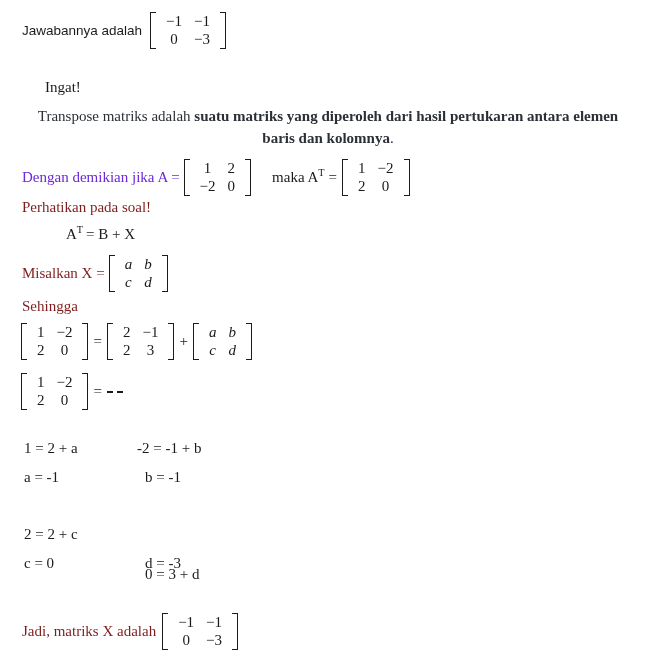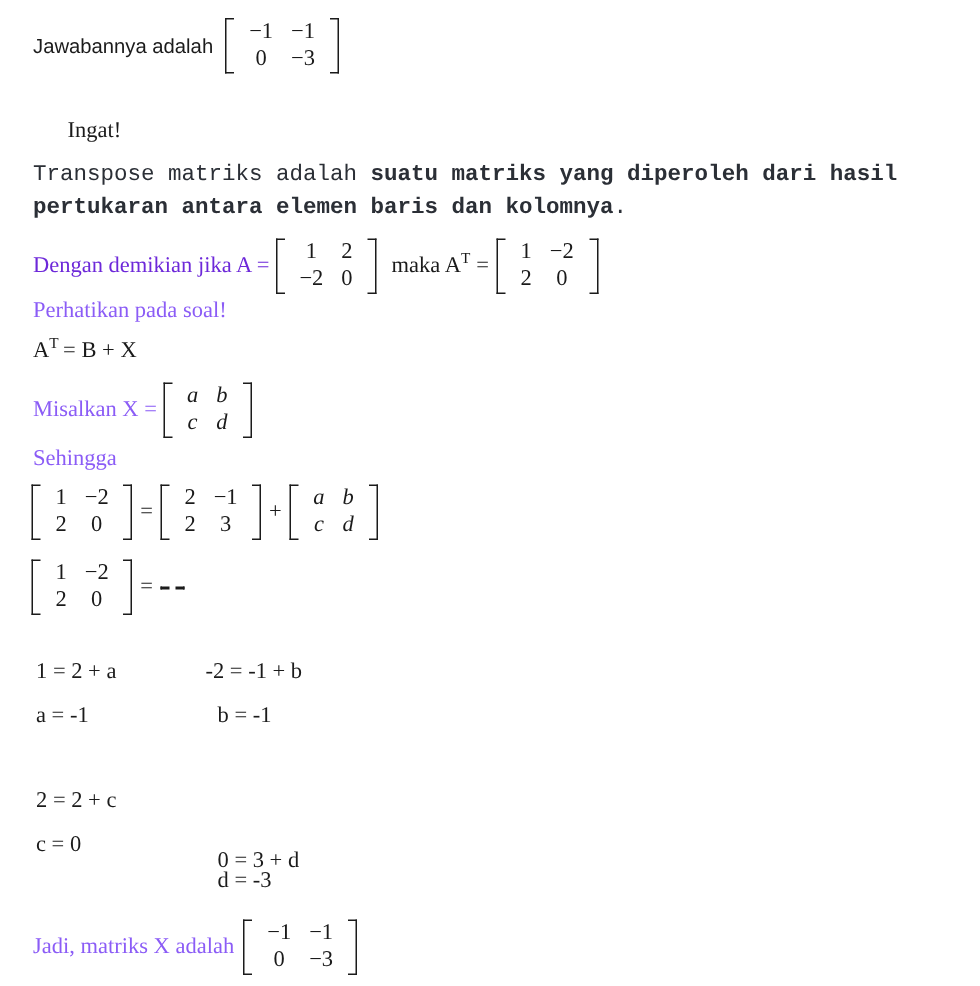--- a/index.html
+++ b/index.html
@@ -35,34 +35,35 @@
 
   .sans {
     font-family: "Liberation Sans", sans-serif;
     font-size: 13.5px;
     color: #1b1b1b;
   }
 
   .serif {
     font-family: "Liberation Serif", serif;
     font-size: 15px;
-    color: #8b5cf6;
+    color: #7f1d1d;
   }
 
   .serif-grey { color: #6d28d9; }
 
   .para {
     position: absolute;
-    font-family: Liberation Mono, monospace;
+    font-family: Liberation Serif, serif;
     font-size: 15px;
     color: #2b2f36;
     line-height: 1.45;
     left: 22px;
     width: 612px;
     white-space: normal;
+    text-align: center;
   }
   .para b { font-weight: bold; color: #2b2f36; }
 
   .ingat {
     font-family: "Liberation Serif", serif;
     font-size: 15px;
     color: #1b1b1b;
   }
 
   
@@ -99,20 +100,21 @@
   .mcell.ital { font-style: italic; }
 
   .op {
     padding: 0 4px;
     font-family: "Liberation Serif", serif;
     font-size: 15px;
   }
   .lbl {
     font-family: "Liberation Serif", serif;
     font-size: 15px;
+    margin-left: 44px;
   }
   sup.tt {
     font-size: 0.68em;
     vertical-align: super;
     line-height: 0;
   }
 
   .eqcol { position: absolute; font-family: "Liberation Serif", serif; font-size: 15px; color:#1b1b1b; white-space: nowrap; }
 </style>
 </head>
@@ -147,21 +149,21 @@
     <span class="matrix" style="margin-left:4px;">
       <span class="bracket left"></span>
       <span class="mgrid">
         <span class="mcell">1</span>
         <span class="mcell">2</span>
         <span class="mcell">−2</span>
         <span class="mcell">0</span>
       </span>
       <span class="bracket right"></span>
     </span>
-    <span class="lbl" style="margin-left:9px;"><span>maka A</span><sup class="tt">T</sup></span>
+    <span class="lbl" style="margin-left:20px;"><span>maka A</span><sup class="tt">T</sup></span>
     <span class="op">=</span>
     <span class="matrix">
       <span class="bracket left"></span>
       <span class="mgrid">
         <span class="mcell">1</span>
         <span class="mcell">−2</span>
         <span class="mcell">2</span>
         <span class="mcell">0</span>
       </span>
       <span class="bracket right"></span>
@@ -251,21 +253,21 @@
   <div class="eqcol" style="left:24px; top:440px;">1 = 2 + a</div>
   <div class="eqcol" style="left:137px; top:440px;">-2 = -1 + b</div>
 
   <div class="eqcol" style="left:24px; top:469px;">a = -1</div>
   <div class="eqcol" style="left:145px; top:469px;">b = -1</div>
 
   <div class="eqcol" style="left:24px; top:526px;">2 = 2 + c</div>
   <div class="eqcol" style="left:145px; top:526px;margin-top:40px;">0 = 3 + d</div>
 
   <div class="eqcol" style="left:24px; top:555px;">c = 0</div>
-  <div class="eqcol" style="left:145px; top:579px;text-align:right;">d = -3</div>
+  <div class="eqcol" style="left:145px; top:555px;text-align:right;">d = -3</div>
 
   <div class="row" style="left:22px; top:613px;">
     <span class="serif">Jadi, matriks X adalah</span>
     <span class="matrix" style="margin-left:6px;">
       <span class="bracket left"></span>
       <span class="mgrid">
         <span class="mcell">−1</span>
         <span class="mcell">−1</span>
         <span class="mcell">0</span>
         <span class="mcell">−3</span>

